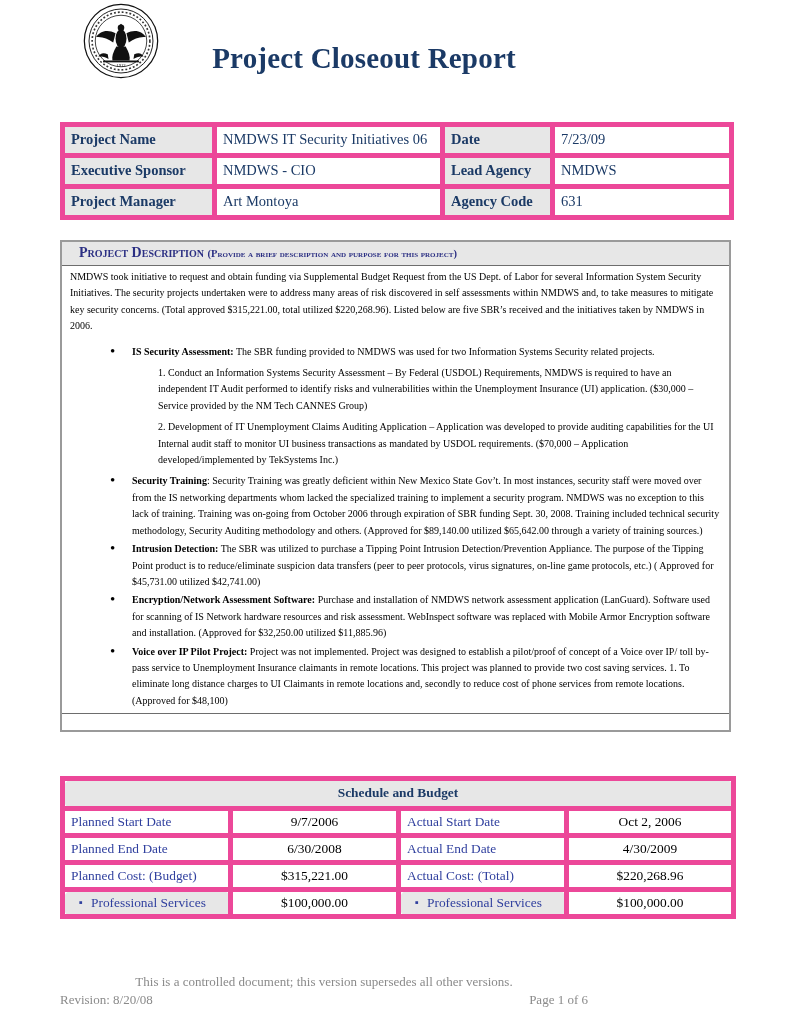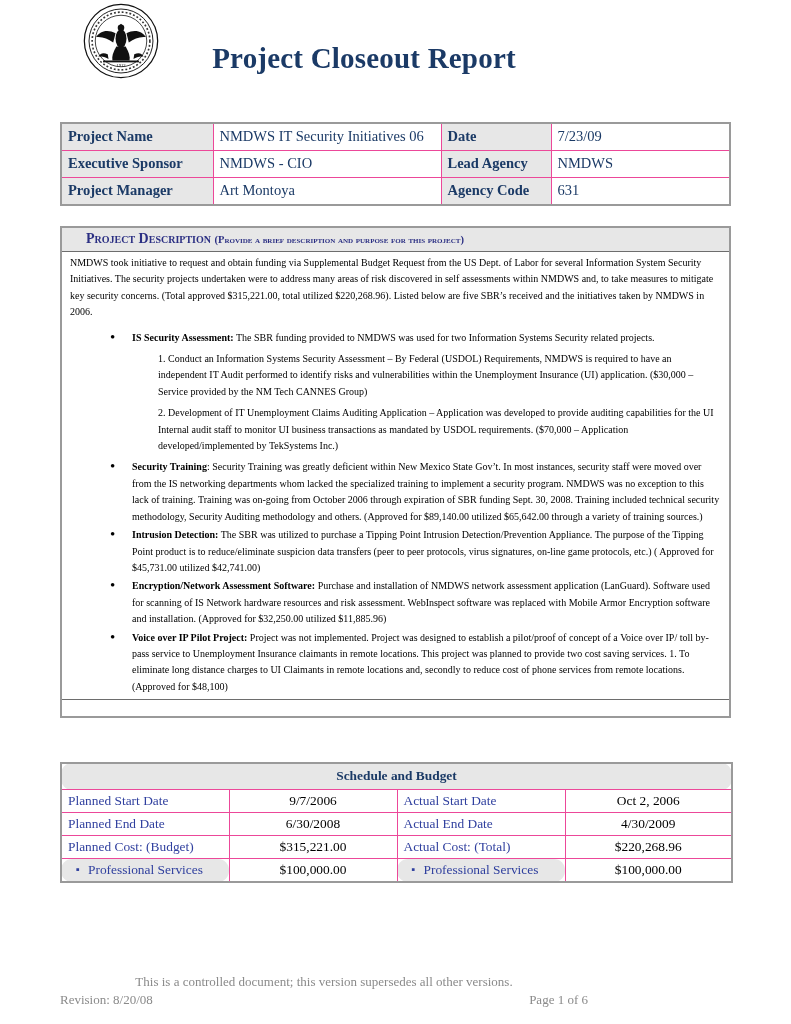--- a/index.html
+++ b/index.html
@@ -51,21 +51,21 @@
   }
 
   
   table.doc {
     width: 671px;
     border-collapse: collapse;
     table-layout: fixed;
     border: 2px solid #9a9a9a;
   }
   table.doc td, table.doc th {
-    border: 1px solid #ec4899;
+    border: 5px solid #ec4899;
     padding: 3px 6px;
     vertical-align: top;
   }
 
   
   .info-table { margin-top: 2px; }
   .info-table td {
     height: 20px;
     font-size: 14.5px;
     line-height: 19px;
@@ -85,21 +85,21 @@
   
   .desc-wrap {
     margin-top: 20px;
     width: 671px;
     border: 2px solid #9a9a9a;
     box-sizing: border-box;
   }
   .desc-head {
     background: #e7e7e7;
     border-bottom: 1px solid #6d6d6d;
-    padding: 3px 7px 4px 24px;
+    padding: 3px 7px 4px 17px;
     color: #2b2f83;
     font-weight: bold;
     font-size: 14px;
     font-variant: small-caps;
     line-height: 15px;
   }
   .desc-head .hint {
     font-size: 10.5px;
     font-weight: bold;
     font-variant: small-caps;

